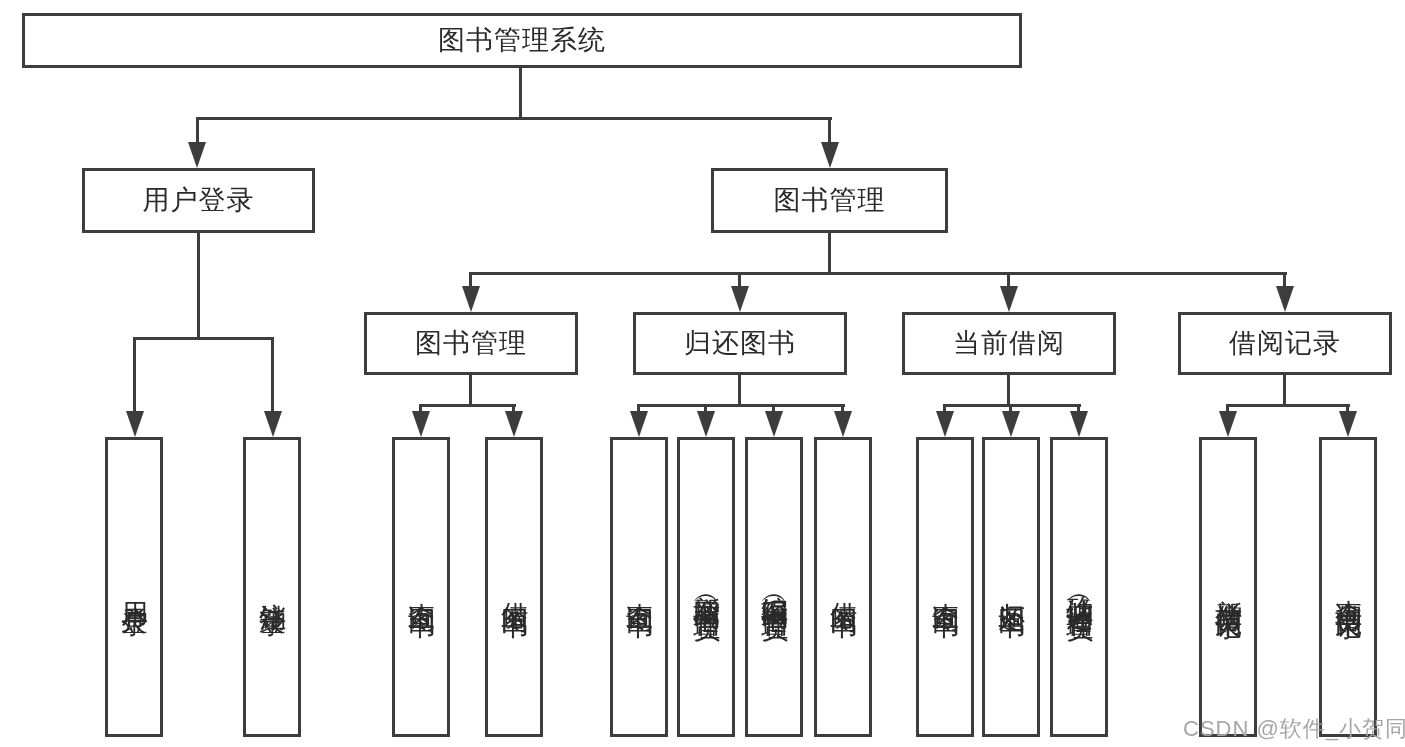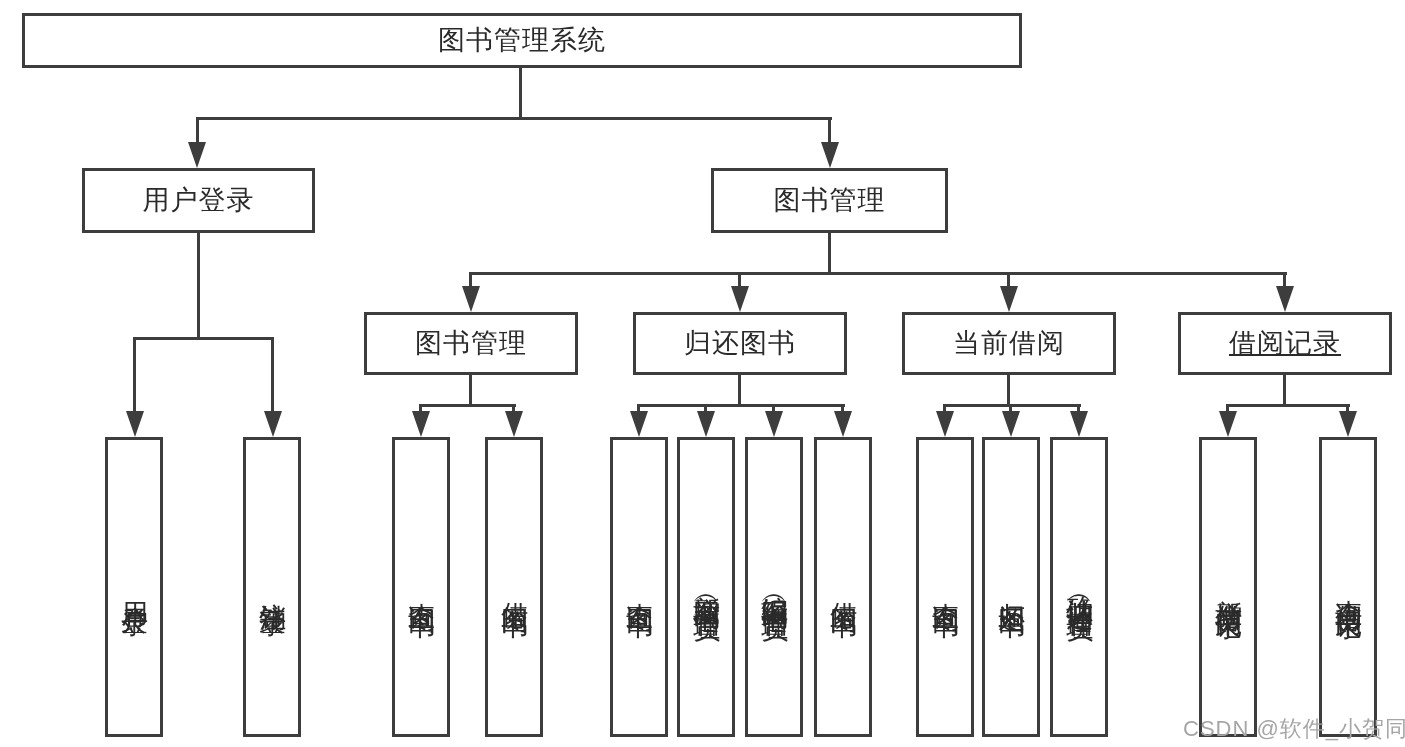--- a/index.html
+++ b/index.html
@@ -96,21 +96,21 @@
   <div class="arrow" style="left:1339px;top:411px;"></div>
 
   <div class="node" style="left:22px;top:13px;width:1000px;height:55px;">图书管理系统</div>
 
   <div class="node" style="left:82px;top:168px;width:233px;height:65px;">用户登录</div>
   <div class="node" style="left:711px;top:168px;width:237px;height:65px;">图书管理</div>
 
   <div class="node" style="left:364px;top:312px;width:214px;height:63px;">图书管理</div>
   <div class="node" style="left:633px;top:312px;width:214px;height:63px;">归还图书</div>
   <div class="node" style="left:902px;top:312px;width:214px;height:63px;">当前借阅</div>
-  <div class="node" style="left:1178px;top:312px;width:214px;height:63px;text-decoration:underline;">借阅记录</div>
+  <div class="node" style="left:1178px;top:312px;width:214px;height:63px;">借阅记录</div>
 
   <div class="node leaf" style="left:105px;top:437px;width:58px;height:300px;">用户登录</div>
   <div class="node leaf" style="left:243px;top:437px;width:58px;height:300px;">注销登录</div>
 
   <div class="node leaf" style="left:392px;top:437px;width:58px;height:300px;">查询图书</div>
   <div class="node leaf" style="left:485px;top:437px;width:58px;height:300px;">借阅图书</div>
 
   <div class="node leaf" style="left:610px;top:437px;width:58px;height:300px;">查询图书</div>
   <div class="node leaf" style="left:677px;top:437px;width:58px;height:300px;">新增图书（管理员）</div>
   <div class="node leaf" style="left:745px;top:437px;width:58px;height:300px;">编辑图书（管理员）</div>

